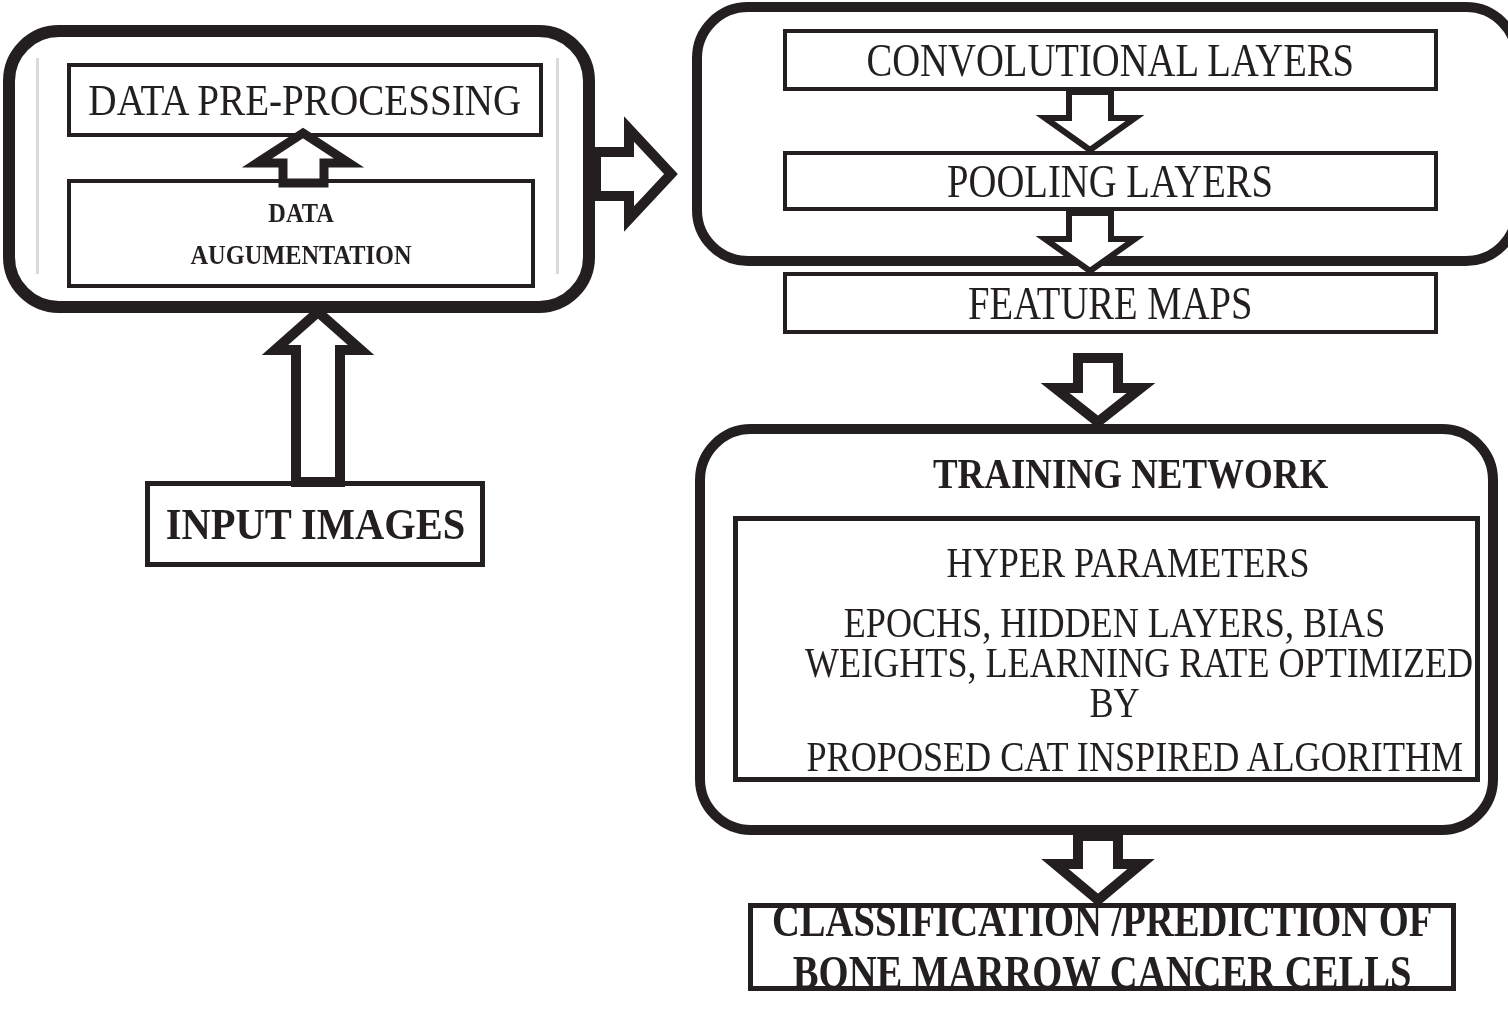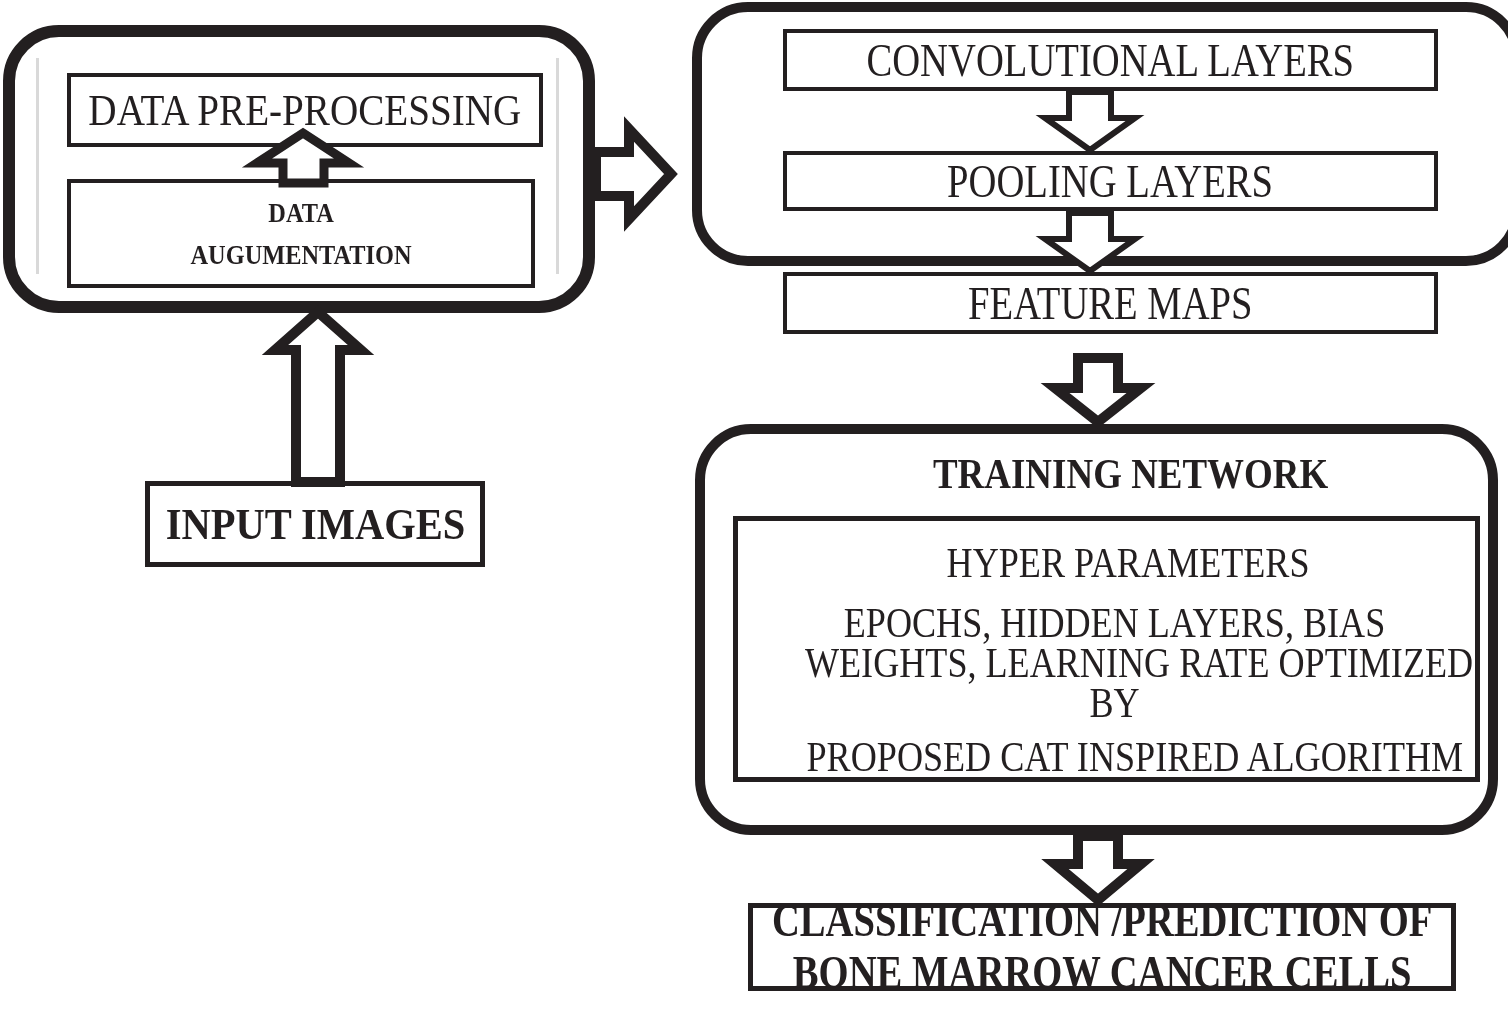--- a/index.html
+++ b/index.html
@@ -52,21 +52,21 @@
   .train-title{transform:translateX(34px);}
 </style>
 </head>
 <body>
 
 <div id="stage">
 
   <div class="abs group thick" style="left:3px;top:25px;width:592px;height:288px;">
     <div class="abs fadeline" style="left:21px;top:21px;height:216px;"></div>
     <div class="abs fadeline" style="left:541px;top:21px;height:216px;"></div>
-    <div class="abs box" style="left:52px;top:36px;width:476px;height:74px;">
+    <div class="abs box" style="left:52px;top:26px;width:476px;height:74px;">
       <span class="sx sx87 t-pre">DATA PRE-PROCESSING</span>
     </div>
     <div class="abs box" style="left:52px;top:142px;width:468px;height:109px;">
       <span class="t-aug" style="display:block;">
         <span class="sx sx87 line-block">DATA</span>
         <span class="sx sx87 line-block">AUGUMENTATION</span>
       </span>
     </div>
   </div>
 

